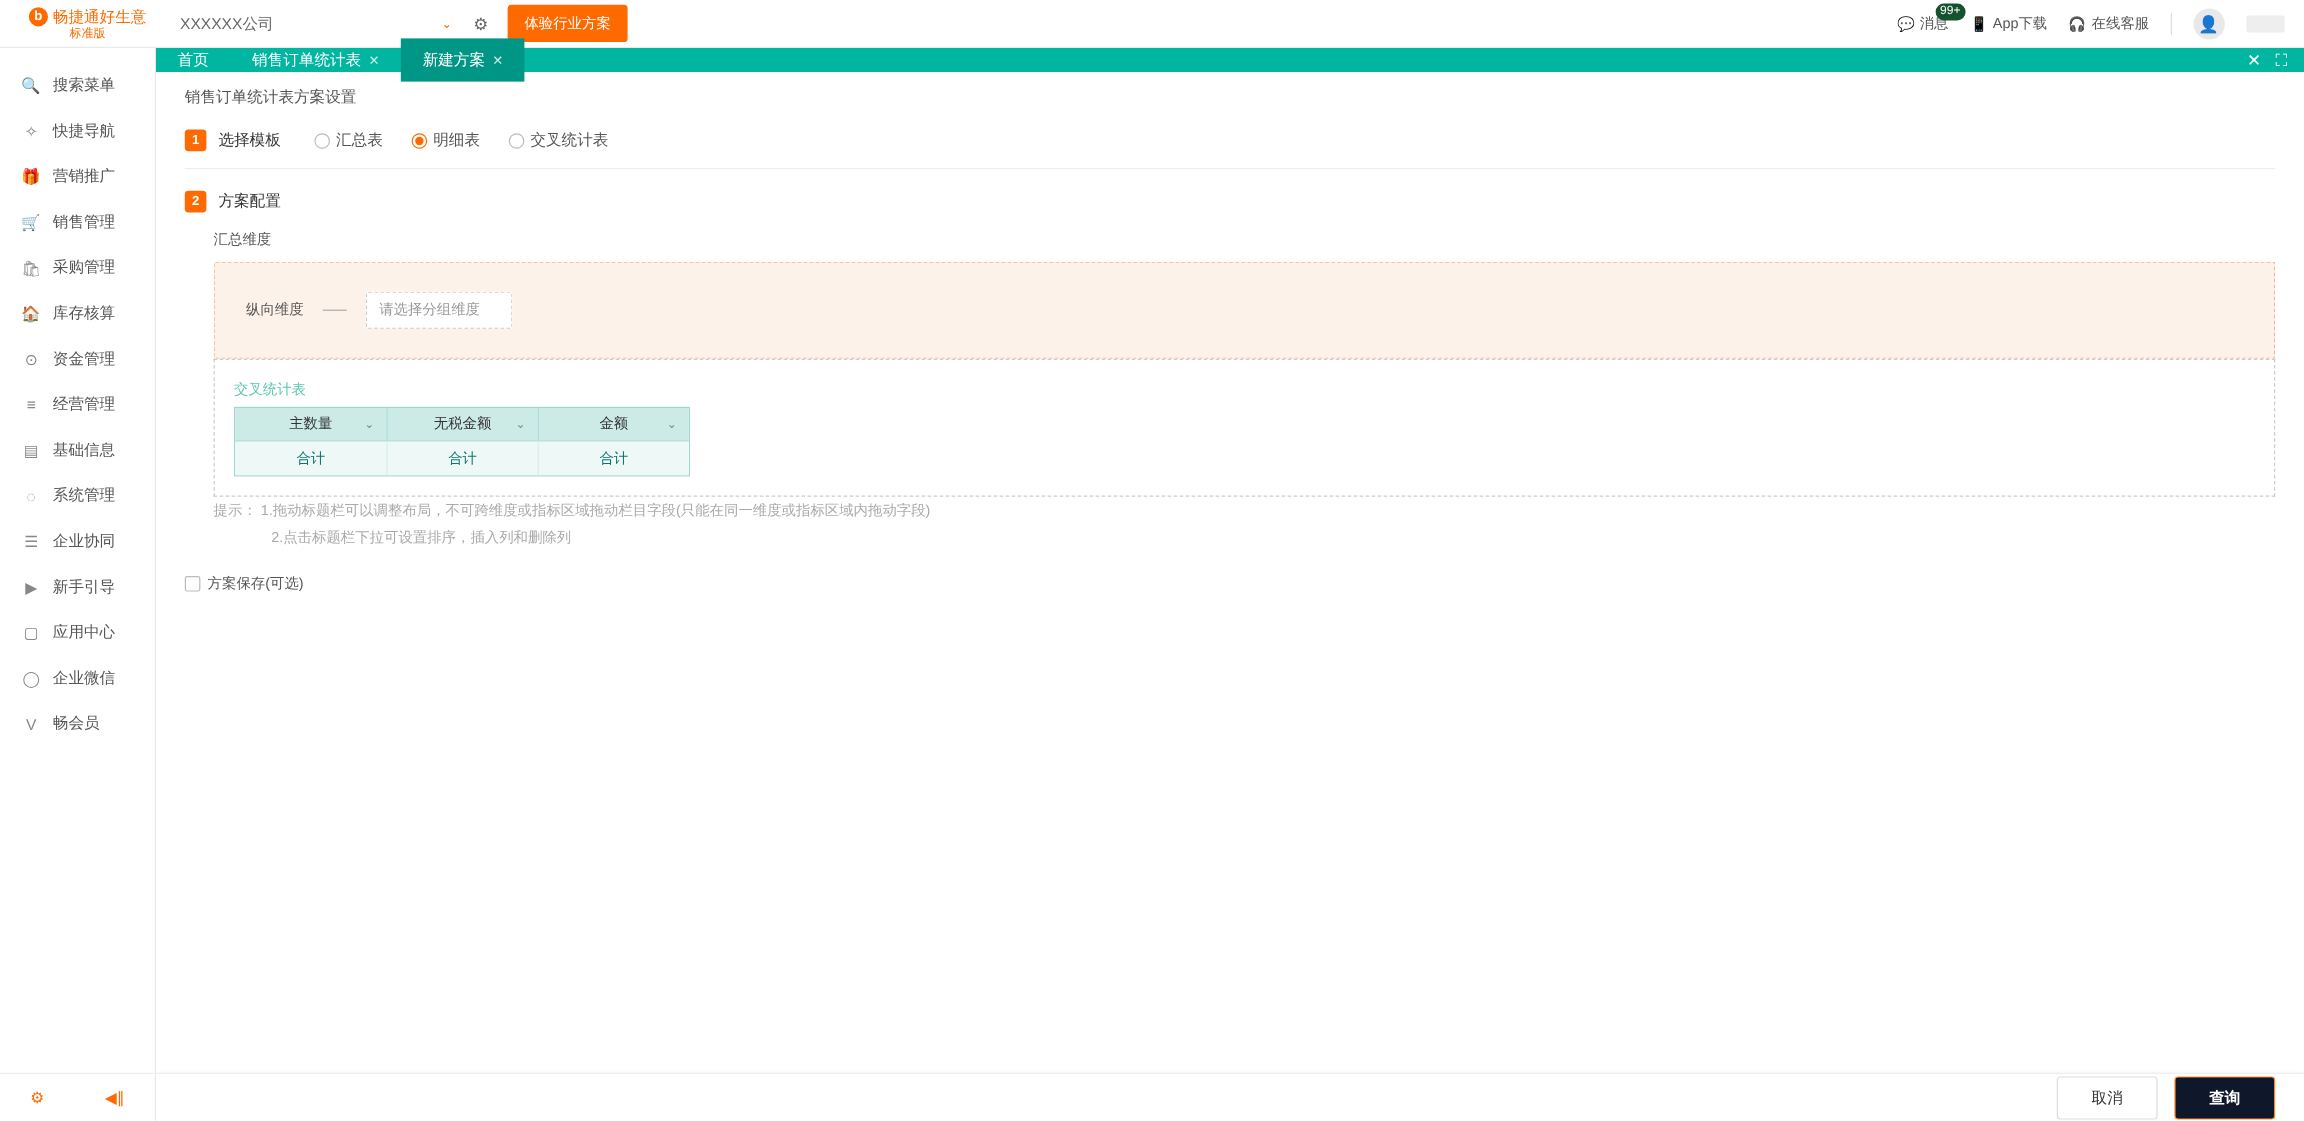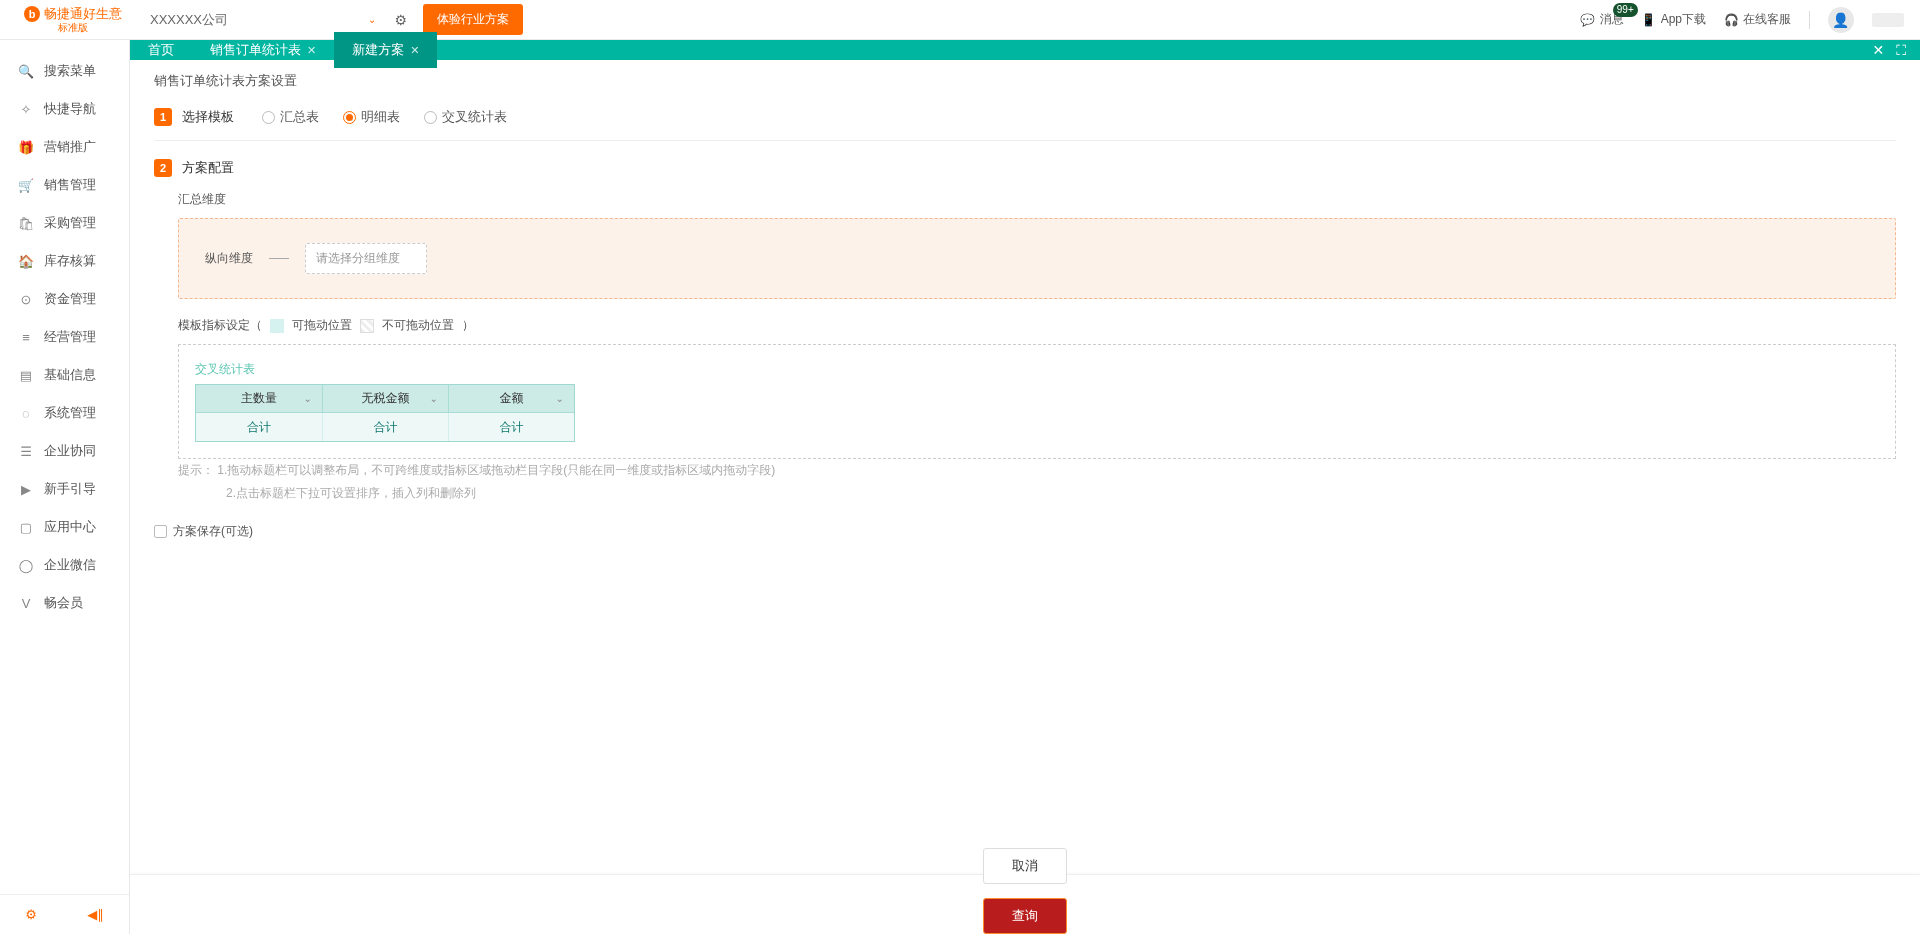--- a/index.html
+++ b/index.html
@@ -84,23 +84,23 @@
   .mt-body .mt-cell { background: #eef8f7; color: #0f766e; }
   .mt-body .mt-cell + .mt-cell { border-left: 1px solid #d4eeea; }
   
   .hints { color: #aaa; font-size: 12px; line-height: 1.9; }
   .hint-indent { margin-left: 48px; }
   
   .save-row { display: flex; align-items: center; gap: 6px; margin-top: 18px; color: #555; font-size: 12px; }
   .checkbox { width: 13px; height: 13px; border: 1px solid #bbb; border-radius: 2px; cursor: pointer; }
   
   
-  .footer-bar { height: 60px; background: #fff; border-top: 1px solid #eee; display: flex; align-items: center; justify-content: flex-end; gap: 14px; padding: 0 24px; box-shadow: 0 -1px 4px rgba(0,0,0,0.03); flex-direction: column; }
+  .footer-bar { height: 40px; background: #fff; border-top: 1px solid #eee; display: flex; align-items: center; justify-content: flex-end; gap: 14px; padding: 0 24px; box-shadow: 0 -1px 4px rgba(0,0,0,0.03); }
   .btn { padding: 8px 28px; border-radius: 3px; cursor: pointer; font-size: 13px; border: 1px solid #ddd; background: #fff; color: #333; }
-  .btn.primary { background: #b91c1c; border-color: #ff8a2b; color: #fff; }
+  .btn.primary { background: #0f172a; border-color: #ff8a2b; color: #fff; font-weight: bold; }
 </style>
 </head>
 <body>
 
 <div class="top-header">
   <div class="logo-area">
     <div class="logo-row">
       <span class="logo-icon">b</span>
       <span class="logo-text">畅捷通好生意</span>
     </div>
@@ -257,28 +257,20 @@
         <div class="section-indent">
           <div class="sub-label">汇总维度</div>
           <div class="dashed-box">
             <div class="dim-row">
               <span class="dim-label">纵向维度</span>
               <span class="dim-line"></span>
               <span class="dim-input">请选择分组维度</span>
             </div>
           </div>
 
-          <div class="legend-row">
-            <span>模板指标设定（</span>
-            <span class="legend-swatch sw-drag"></span>
-            <span>可拖动位置</span>
-            <span class="legend-swatch sw-nodrag"></span>
-            <span>不可拖动位置</span>
-            <span>）</span>
-          </div>
 
           <div class="metric-box">
             <div class="metric-title">交叉统计表</div>
             <div class="metric-table">
               <div class="mt-row mt-head" id="metric-head">
                   <div class="mt-cell">
                     <span>主数量</span>
                     <span class="chev-d">⌄</span>
                   </div>
                   <div class="mt-cell">

